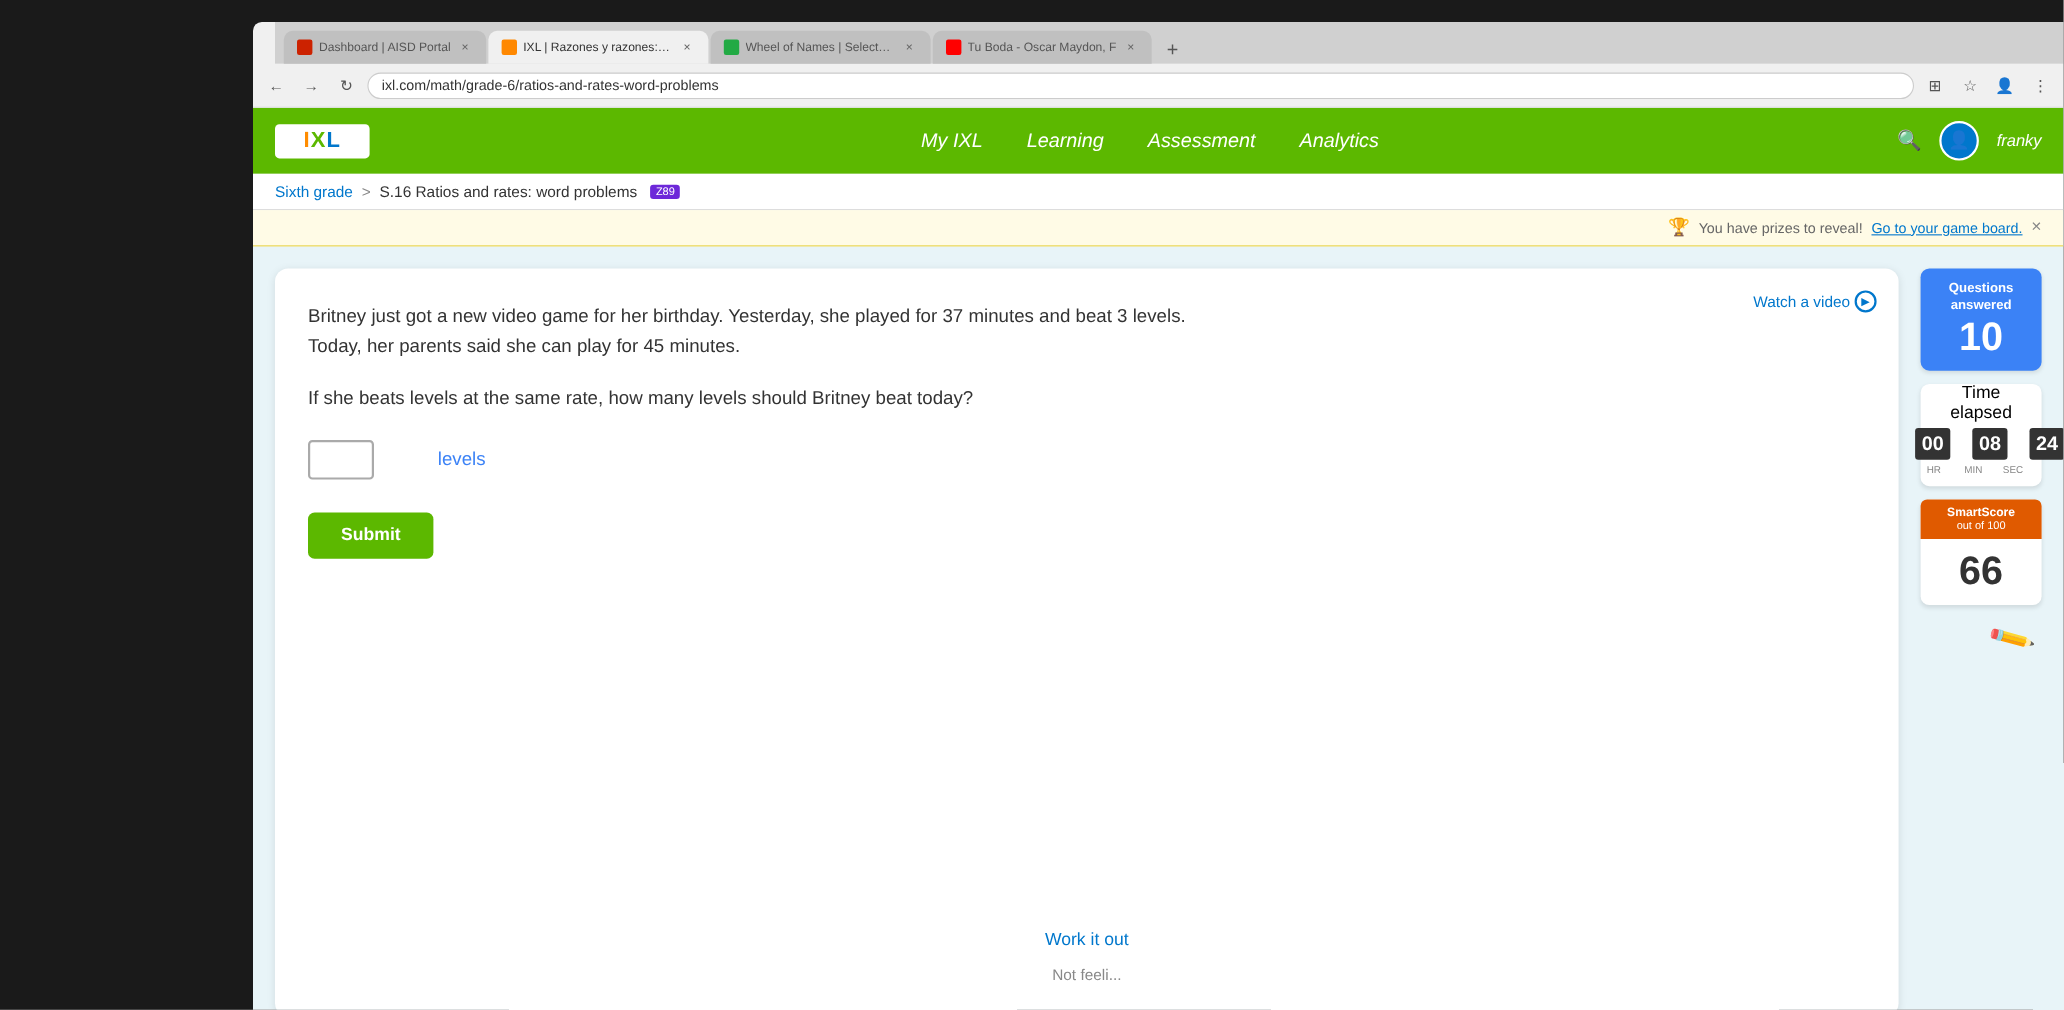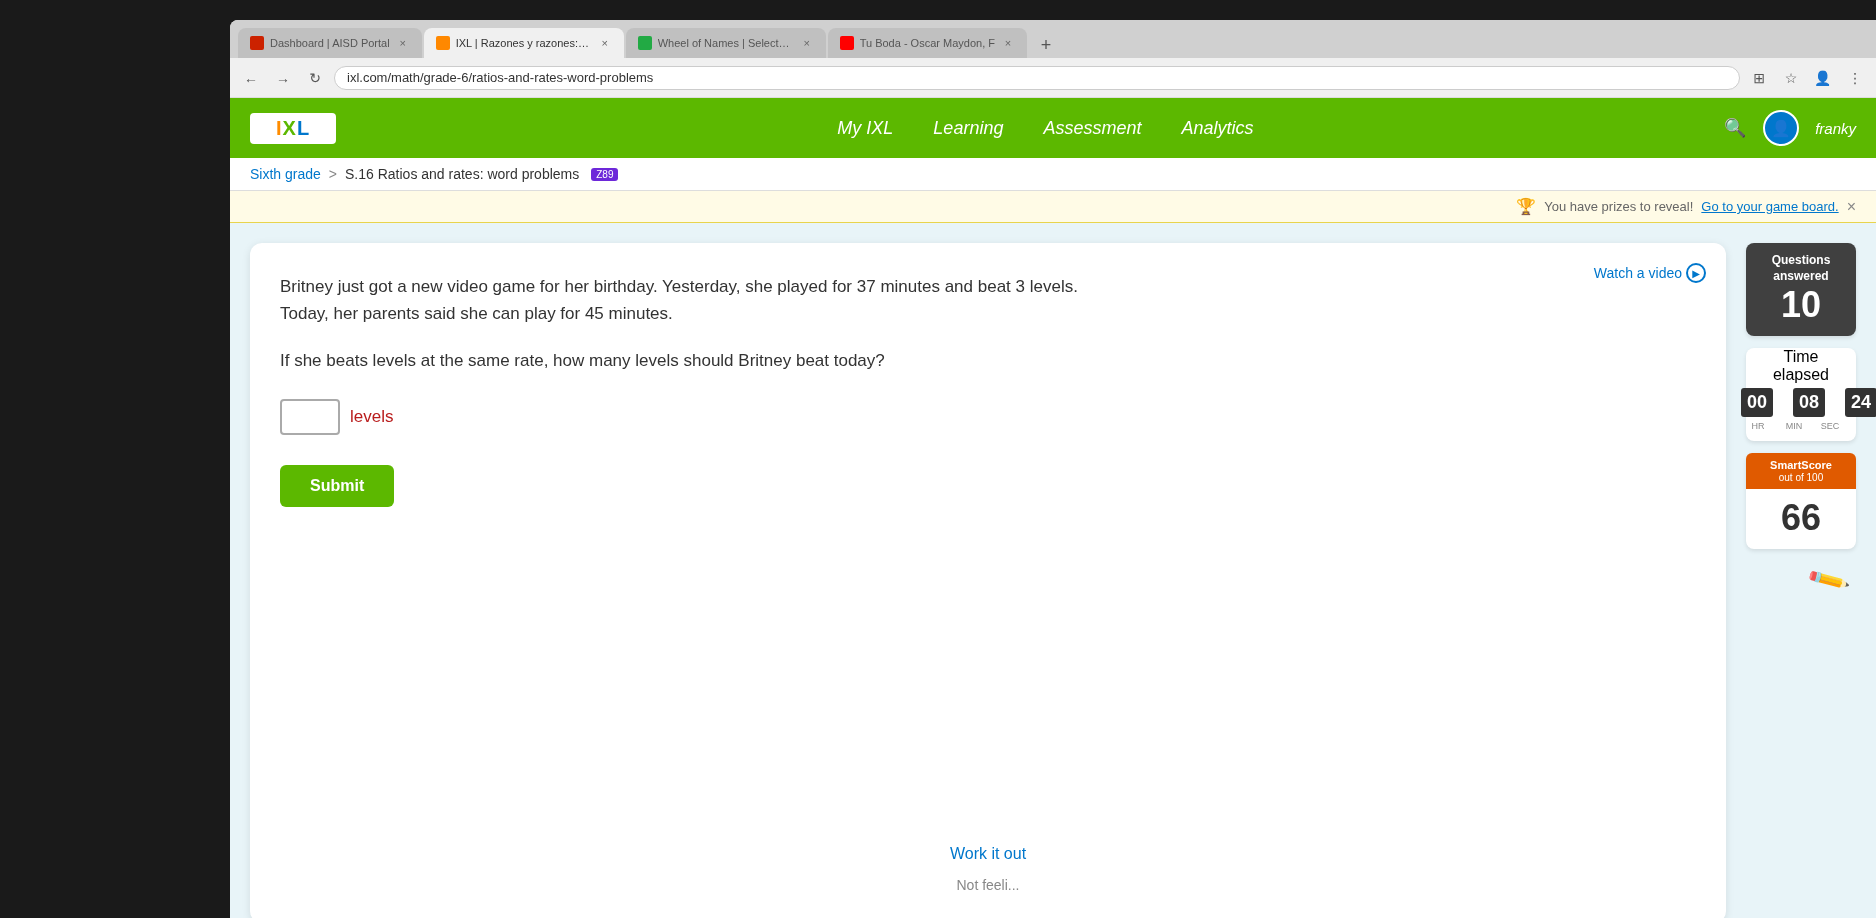--- a/index.html
+++ b/index.html
@@ -25,20 +25,21 @@
     }
 
     
     .tab-bar {
       background: #d0d0d0;
       height: 38px;
       display: flex;
       align-items: flex-end;
       padding: 0 8px;
       gap: 2px;
+      margin-left: 20px;
     }
 
     .tab {
       display: flex;
       align-items: center;
       padding: 6px 12px;
       border-radius: 8px 8px 0 0;
       font-size: 11px;
       height: 30px;
       gap: 6px;
@@ -350,21 +351,22 @@
       width: 60px;
       height: 36px;
       border: 2px solid #aaa;
       border-radius: 4px;
       font-size: 16px;
       text-align: center;
     }
 
     .answer-label {
       font-size: 17px;
-      color: #b91c1c;
+      color: #3b82f6;
+      margin-left: 48px;
     }
 
     .submit-btn {
       background: #5cb800;
       color: white;
       border: none;
       border-radius: 6px;
       padding: 12px 30px;
       font-size: 16px;
       font-weight: bold;
@@ -468,21 +470,21 @@
       color: #4a90d9;
       font-size: 28px;
       text-align: right;
       padding-right: 10px;
       transform: rotate(-30deg);
       display: inline-block;
     }
 
     
     .qa-card {
-      background: #404040;
+      background: #3b82f6;
       color: white;
       border-radius: 8px;
       padding: 10px;
       text-align: center;
       box-shadow: 0 2px 4px rgba(0,0,0,0.1);
     }
 
     .qa-label {
       font-size: 12px;
       font-weight: bold;

